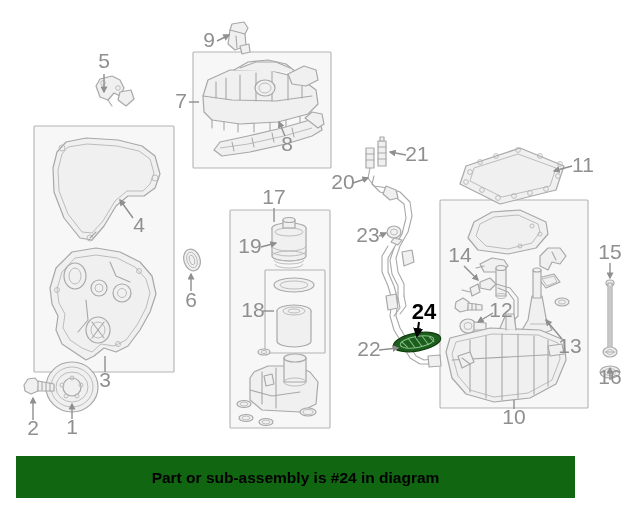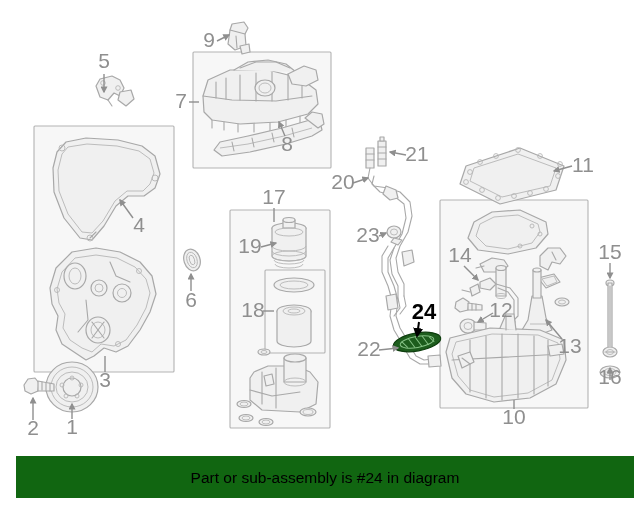--- a/index.html
+++ b/index.html
@@ -80,28 +80,29 @@
   }
   .hl-hatch {
     stroke: #86c286;
     stroke-width: 1;
     fill: none;
   }
   #notice-banner {
     position: absolute;
     left: 16px;
     top: 456px;
-    width: 618px;
+    width: 559px;
     height: 42px;
     background: #116611;
     display: flex;
     flex-direction: column;
     align-items: center;
     justify-content: center;
     box-sizing: border-box;
+    font-weight: bold;
   }
   #notice-banner .banner-line {
     color: #000000;
     font-family: "Liberation Sans", sans-serif;
     font-size: 15.5px;
     line-height: 19px;
     white-space: nowrap;
   }
 </style>
 </head>

